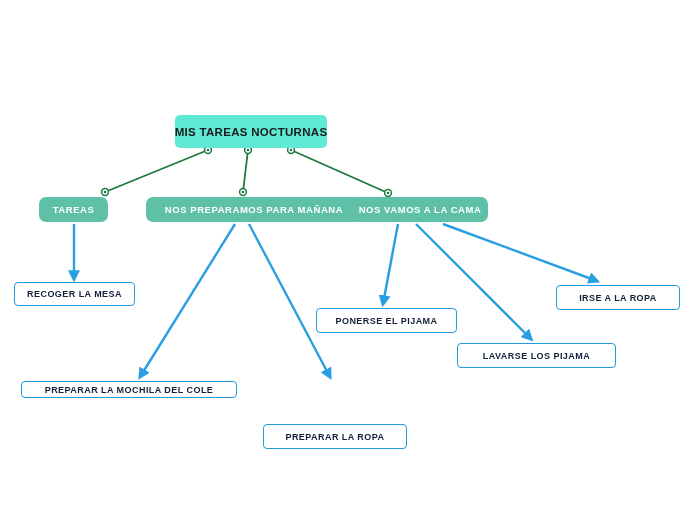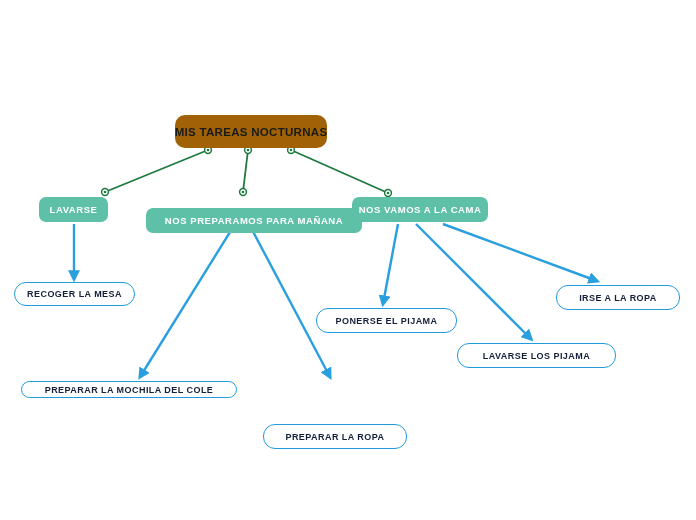--- a/index.html
+++ b/index.html
@@ -5,29 +5,29 @@
   html,body{margin:0;padding:0;}
   body{
     width:696px;height:520px;background:#ffffff;
     font-family:"Liberation Sans", sans-serif;
     overflow:hidden;position:relative;
   }
   #canvas{position:absolute;left:0;top:0;width:696px;height:520px;}
   svg.edges{position:absolute;left:0;top:0;width:696px;height:520px;pointer-events:none;}
   .node{position:absolute;box-sizing:border-box;display:flex;align-items:center;justify-content:center;text-align:center;white-space:nowrap;}
   .node-root{
-    background:#a16207;border-radius:10px;color:#1a1a1a;
+    background:#5eead4;border-radius:5px;color:#1a1a1a;
     font-size:11.5px;font-weight:bold;letter-spacing:.3px;
   }
   .node-branch{
     background:#5ec0a6;border-radius:7px;color:#ffffff;
     font-size:9.5px;font-weight:bold;letter-spacing:.55px;
   }
   .node-leaf{
-    background:#ffffff;border:1.6px solid #1f9bde;border-radius:12px;
+    background:#ffffff;border:1.6px solid #1f9bde;border-radius:4px;
     color:#14203a;font-size:9px;font-weight:bold;letter-spacing:.45px;
   }
 </style>
 </head>
 <body>
 
 <div id="canvas">
 
   <svg class="edges" viewBox="0 0 696 520" xmlns="http://www.w3.org/2000/svg">
     <defs>
@@ -61,23 +61,23 @@
         <line x1="443" y1="224" x2="597" y2="281" stroke="#2a9fe0" stroke-width="2.4" marker-end="url(#arrowhead)"></line>
       </g>
   </svg>
 
   <div class="node node-root" id="root-node" style="left: 175px; top: 115px; width: 152px; height: 33px;">
       <span>MIS TAREAS NOCTURNAS</span>
     </div>
 
   <div id="branch-layer">
       <div class="node node-branch" style="left: 39px; top: 197px; width: 69px; height: 25px;">
-        <span>LAVARSE</span>
+        <span>TAREAS</span>
       </div>
-      <div class="node node-branch" style="left: 146px; top: 208px; width: 216px; height: 25px;">
+      <div class="node node-branch" style="left: 146px; top: 197px; width: 216px; height: 25px;">
         <span>NOS PREPARAMOS PARA MAÑANA</span>
       </div>
       <div class="node node-branch" style="left: 352px; top: 197px; width: 136px; height: 25px; text-align: center;">
         <span>NOS VAMOS A LA CAMA</span>
       </div>
     </div>
   <div id="leaf-layer">
       <div class="node node-leaf" style="left: 14px; top: 282px; width: 121px; height: 24px;">
         <span>RECOGER LA MESA</span>
       </div>

